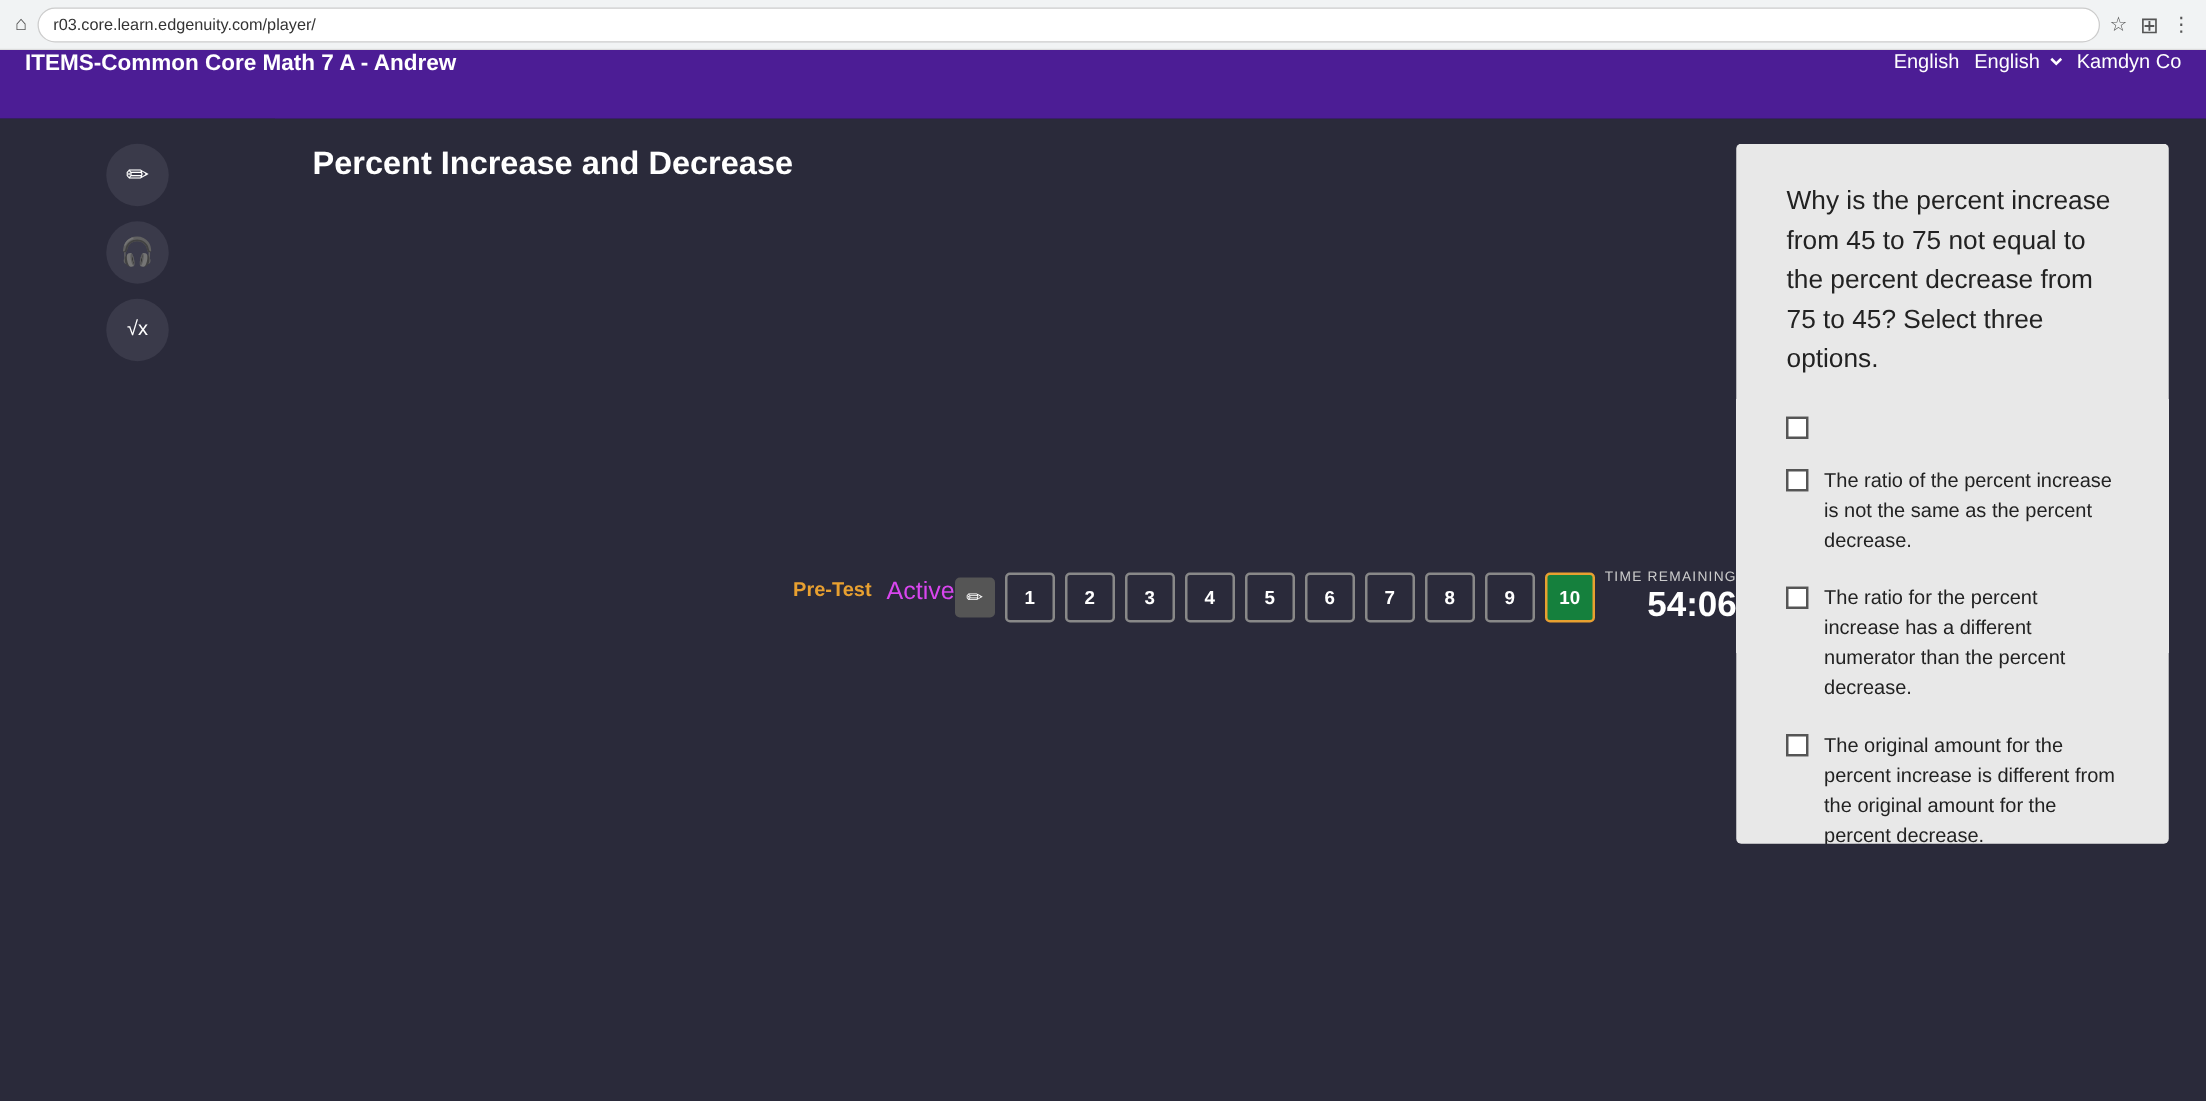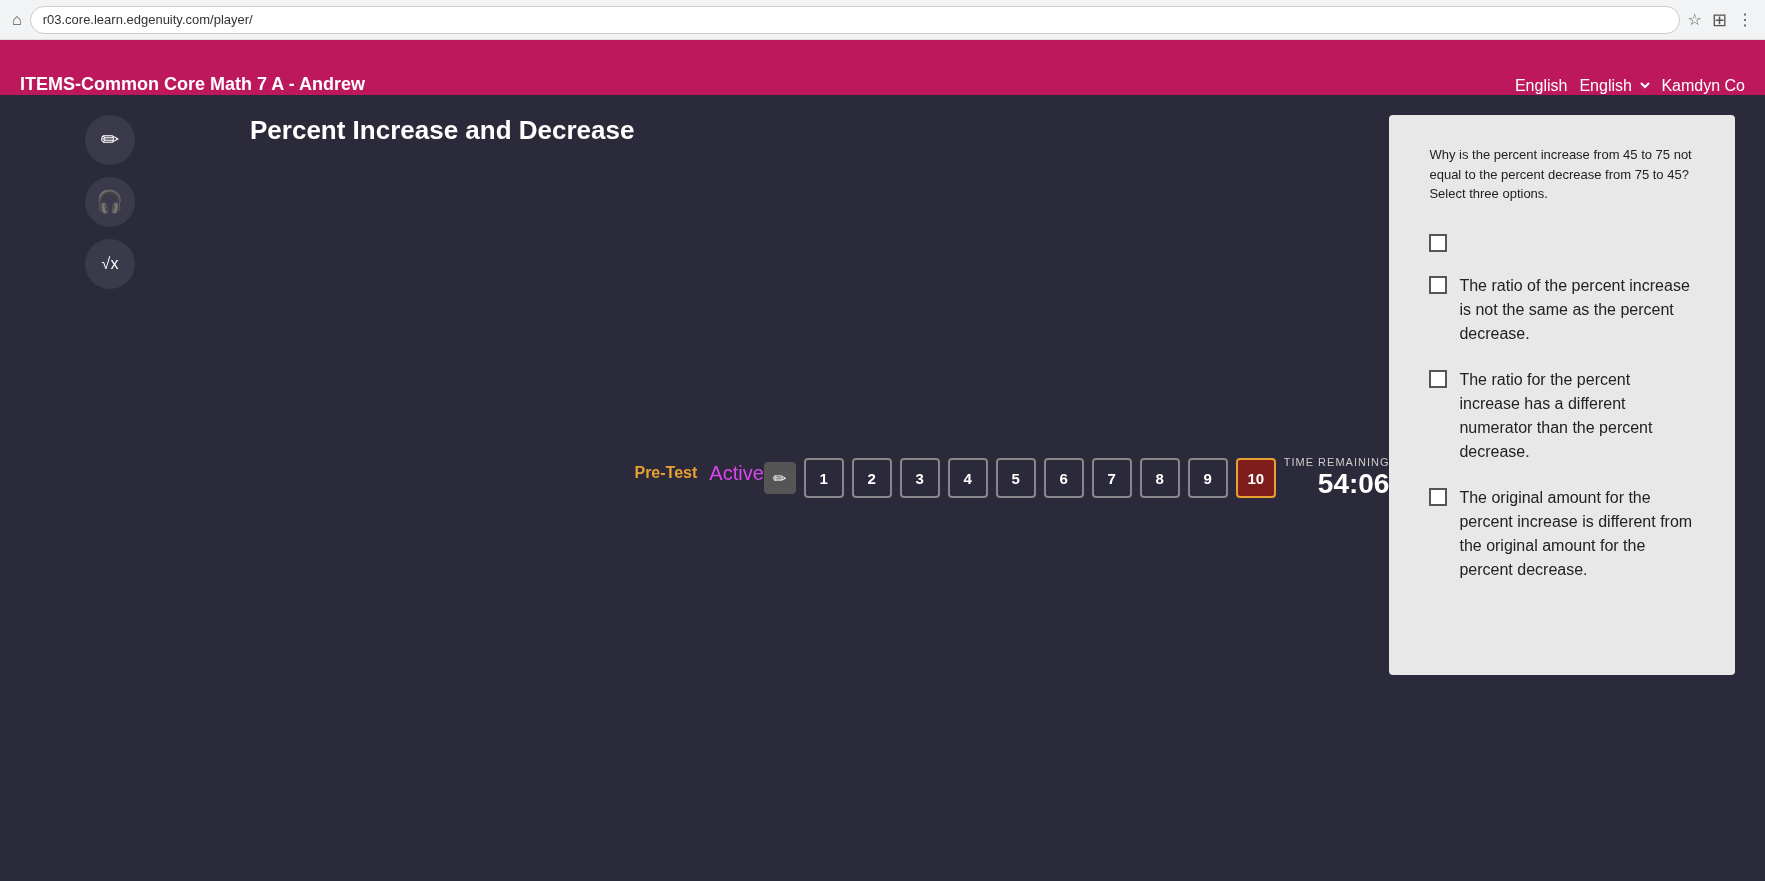--- a/index.html
+++ b/index.html
@@ -42,23 +42,23 @@
       display: flex;
       gap: 10px;
       align-items: center;
       color: #555;
       font-size: 16px;
     }
 
     
     .app-header {
       height: 55px;
-      background: #be185d;
-      display: flex;
-      align-items: flex-end;
+      background: #4c1d95;
+      display: flex;
+      align-items: flex-start;
       padding: 0 20px;
       justify-content: space-between;
     }
     .app-title {
       color: white;
       font-size: 18px;
       font-weight: bold;
     }
     .header-right {
       display: flex;
@@ -148,21 +148,21 @@
       color: white;
       font-size: 15px;
       font-weight: bold;
       cursor: pointer;
       border-radius: 4px;
       display: flex;
       align-items: center;
       justify-content: center;
     }
     .nav-btn.active {
-      background: #7f1d1d;
+      background: #15803d;
       border-color: #e8a030;
       color: white;
     }
 
     
     .timer-container {
       margin-left: auto;
       text-align: right;
       color: white;
     }
@@ -179,21 +179,21 @@
     
     .question-panel {
       background: #e8e8e8;
       border-radius: 4px;
       padding: 30px 40px;
       flex: 1;
       max-height: 560px;
       overflow-y: auto;
     }
     .question-text {
-      font-size: 13px;
+      font-size: 21px;
       color: #222;
       margin-bottom: 28px;
       line-height: 1.5;
     }
     .option-row {
       display: flex;
       align-items: flex-start;
       gap: 12px;
       margin-bottom: 22px;
     }

